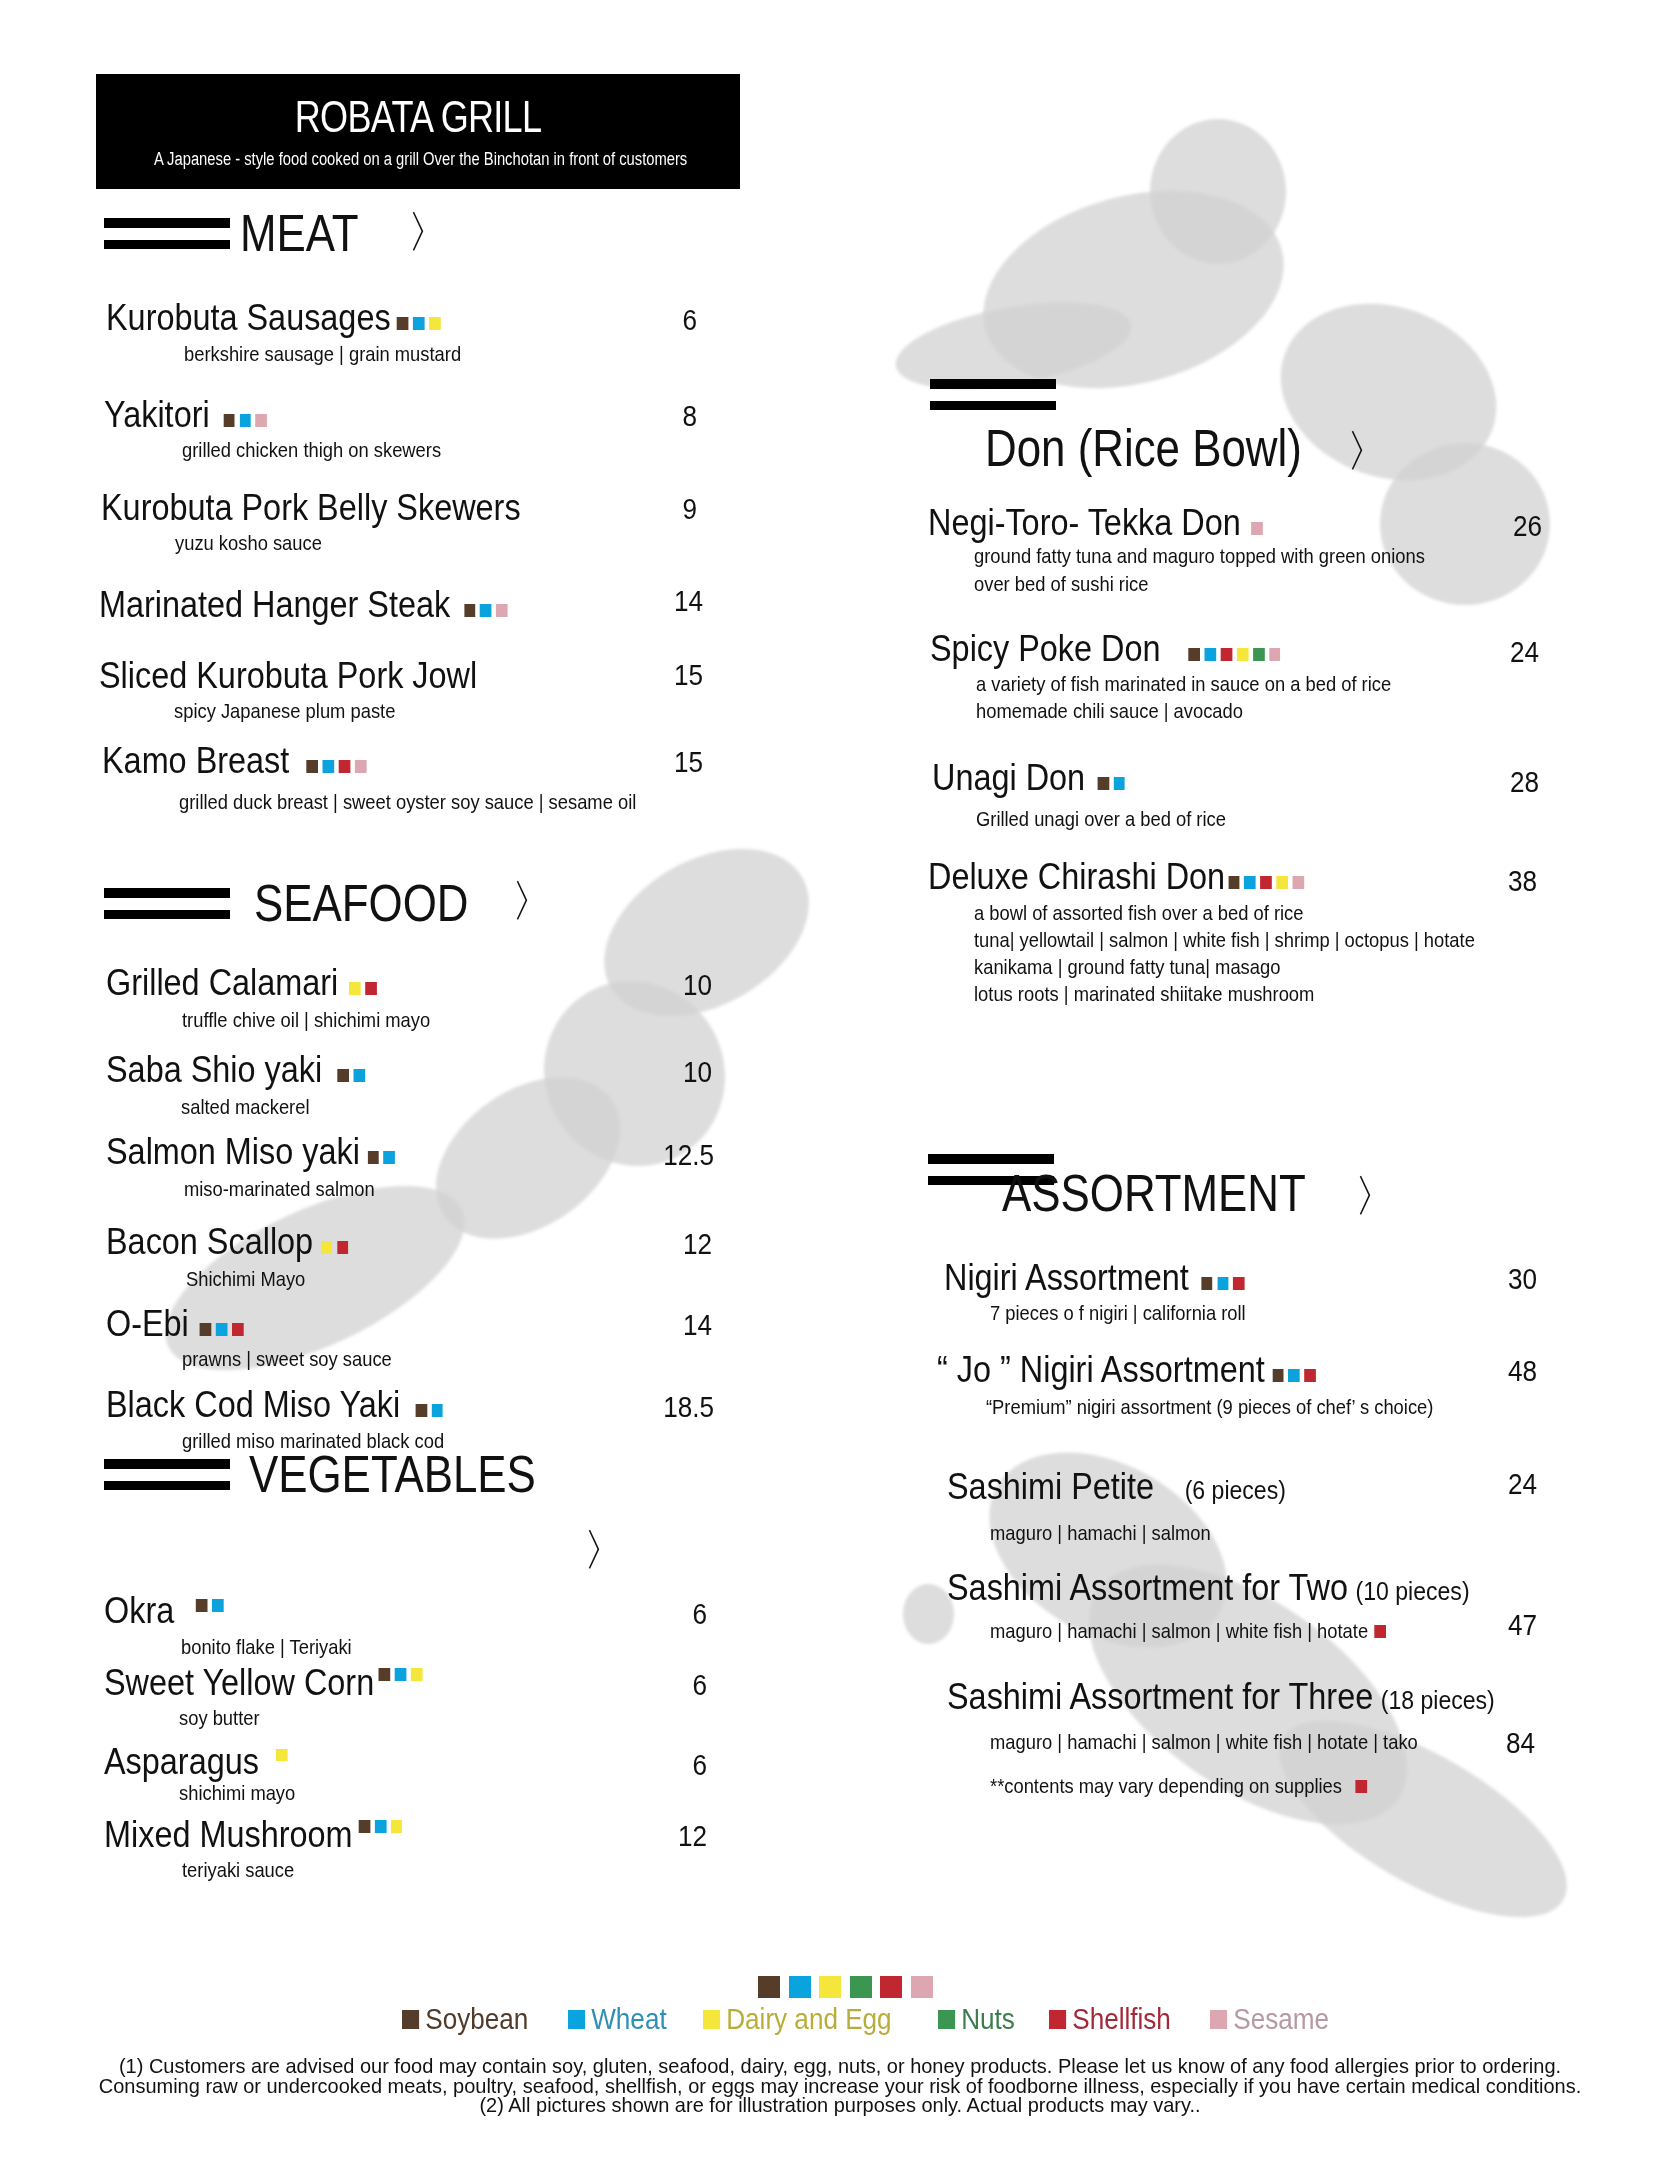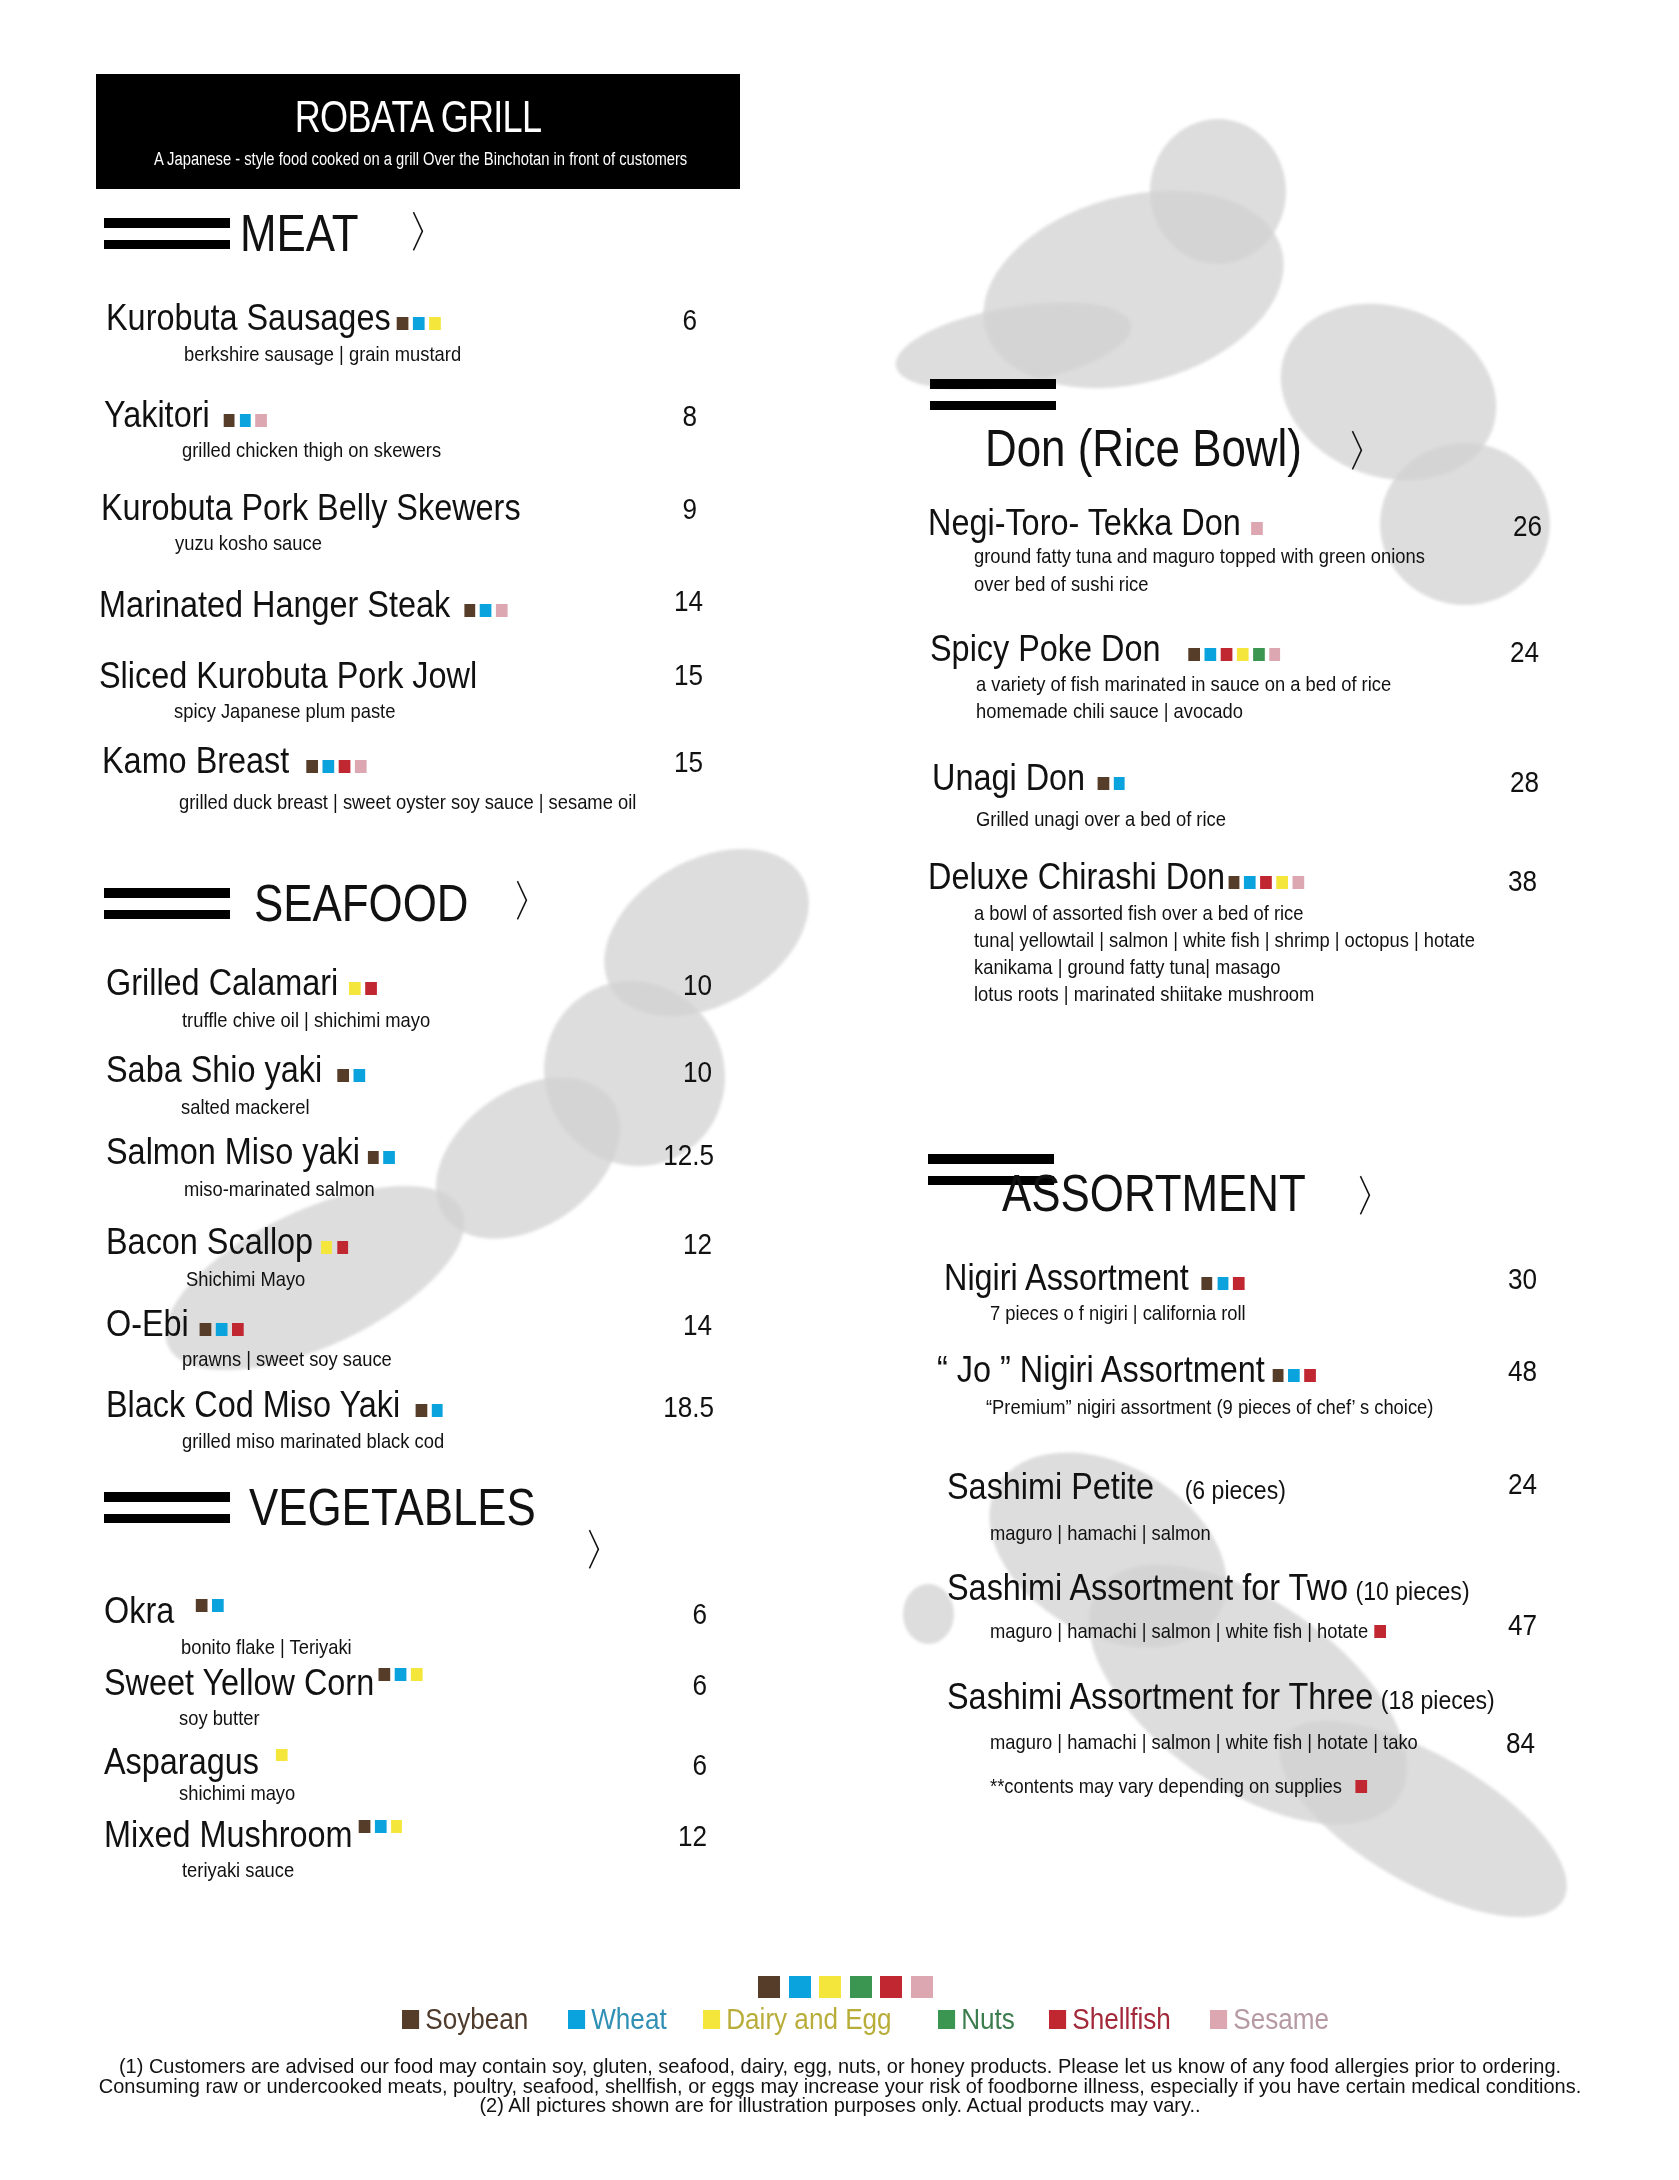--- a/index.html
+++ b/index.html
@@ -198,21 +198,21 @@
 <div>
   <div class="item-name" style="left:106px;top:1383px;"><span>Black Cod Miso Yaki</span><span class="sw" style="margin-left:17px;">
         <i class="sq" style="background:#553d2a"></i>
         <i class="sq" style="background:#0aa3dd"></i>
       </span></div>
   <div class="desc" style="left:182px;top:1428px;">grilled miso marinated black cod</div>
   <div class="price" style="left:637px;top:1390px;">18.5</div>
 </div>
 
 
-<div class="sec-head" style="left:104px;top:1478px;justify-content:flex-end;">
+<div class="sec-head" style="left:104px;top:1445px;justify-content:flex-end;">
   <span class="bars"></span>
   <span class="sec-title" style="margin-left:19px;">VEGETABLES</span>
 </div>
 <span class="chev" style="left:583px;top:1521px;">〉</span>
 
 <div>
   <div class="item-name" style="left:104px;top:1589px;"><span>Okra</span><span class="sw" style="margin-left:24px;vertical-align:top;margin-top:10.2px;">
         <i class="sq" style="background:#553d2a"></i>
         <i class="sq" style="background:#0aa3dd"></i>
       </span></div>

